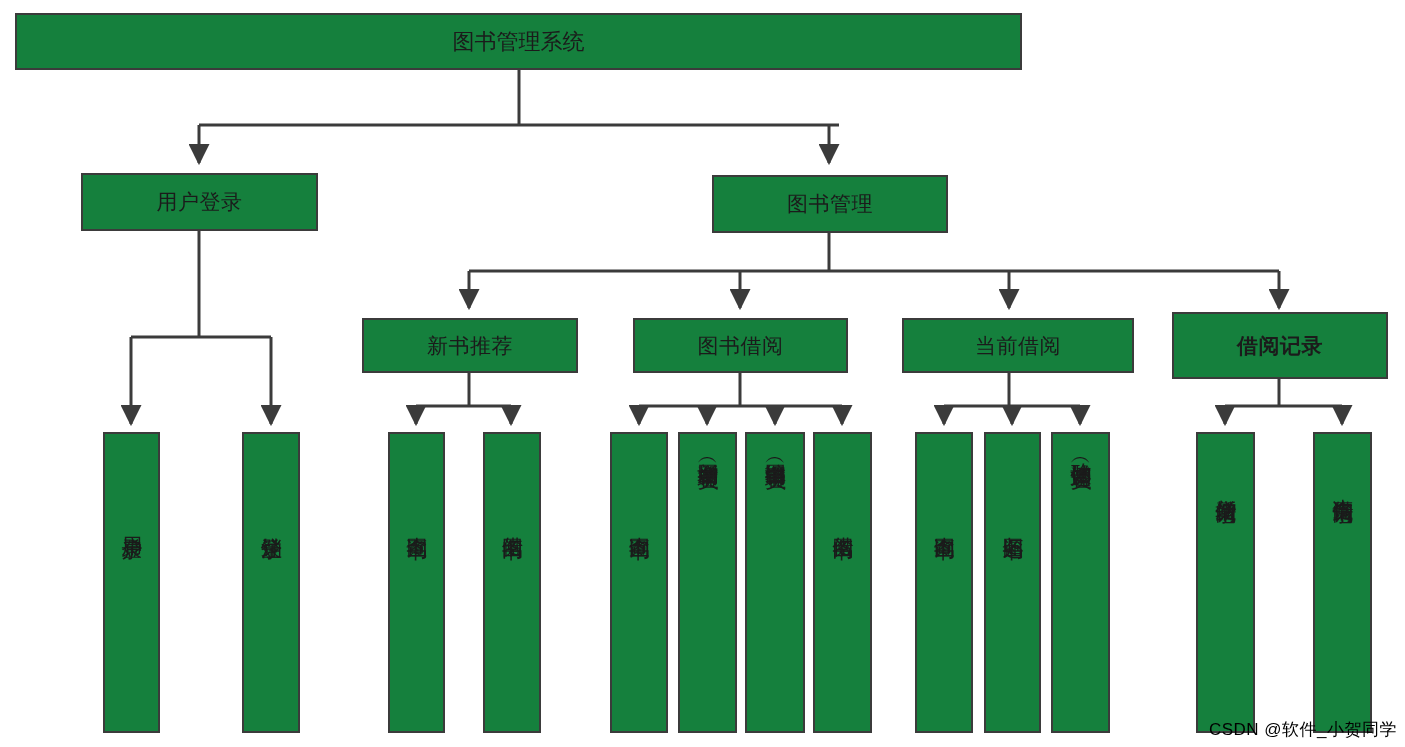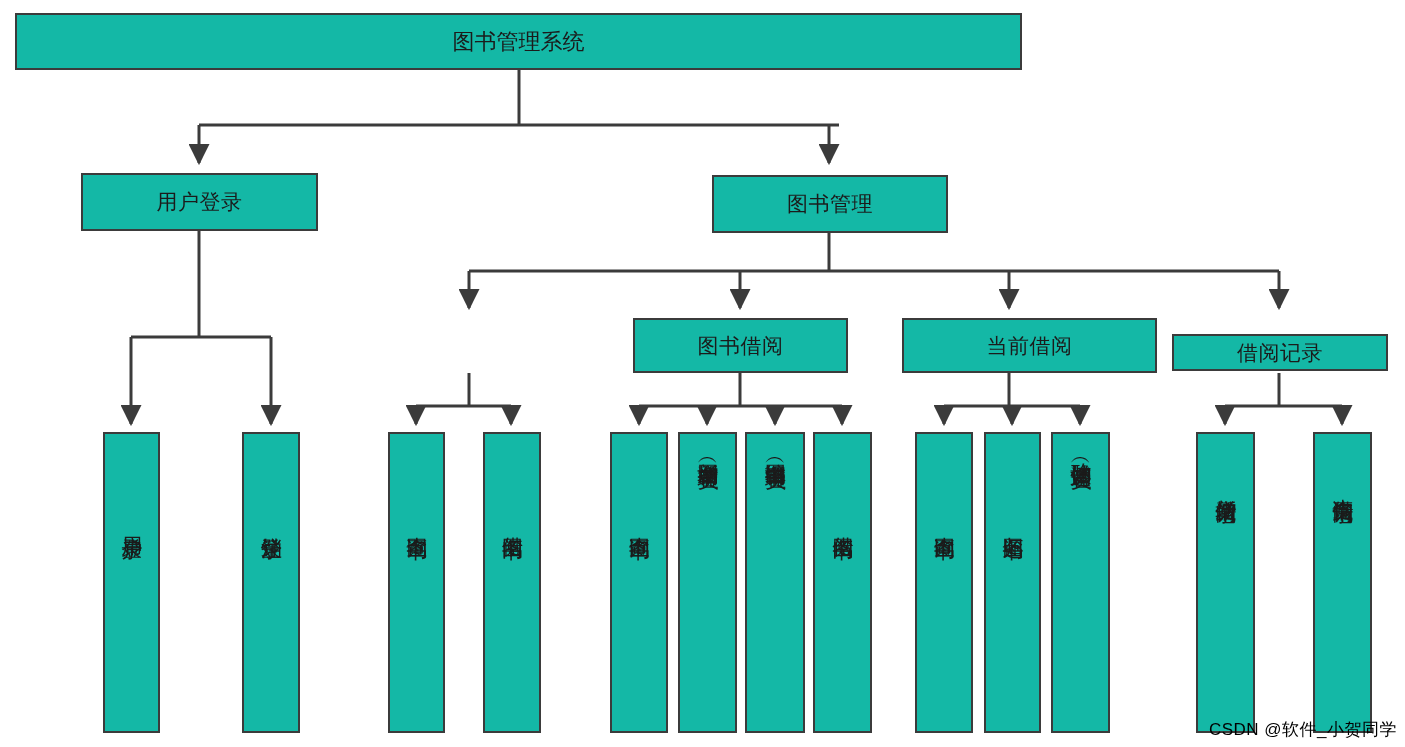--- a/index.html
+++ b/index.html
@@ -22,21 +22,21 @@
     left: 0;
     top: 0;
     width: 1405px;
     height: 747px;
     pointer-events: none;
   }
   .node {
     position: absolute;
     box-sizing: border-box;
     border: 2px solid #3b3b3b;
-    background: #14b8a6;
+    background: #15803d;
     display: flex;
     align-items: center;
     justify-content: center;
     color: #1b1b1b;
   }
   .node.h {
     font-size: 21px;
     letter-spacing: 0.5px;
   }
   .node.title {
@@ -132,30 +132,33 @@
   </div>
 
   <div class="node h" style="left:81px; top:173px; width:237px; height:58px;">
     <span>用户登录</span>
   </div>
 
   <div class="node h" style="left:712px; top:175px; width:236px; height:58px;">
     <span>图书管理</span>
   </div>
 
+  <div class="node h" style="left:362px; top:318px; width:216px; height:55px;">
+    <span>新书推荐</span>
+  </div>
 
   <div class="node h" style="left:633px; top:318px; width:215px; height:55px;">
     <span>图书借阅</span>
   </div>
 
-  <div class="node h" style="left:902px; top:318px; width:255px; height:55px;">
+  <div class="node h" style="left:902px; top:318px; width:232px; height:55px;">
     <span>当前借阅</span>
   </div>
 
-  <div class="node h" style="left:1172px; top:334px; width:216px; height:37px;">
+  <div class="node h" style="left:1172px; top:312px; width:216px; height:67px;font-weight:bold;">
     <span>借阅记录</span>
   </div>
 
   <div class="node leaf leaf-mid" style="left:103px; top:432px; width:57px; height:301px;">
     <span class="vtext">用户登录</span>
   </div>
 
   <div class="node leaf leaf-mid" style="left:242px; top:432px; width:58px; height:301px;">
     <span class="vtext">注销登录</span>
   </div>

